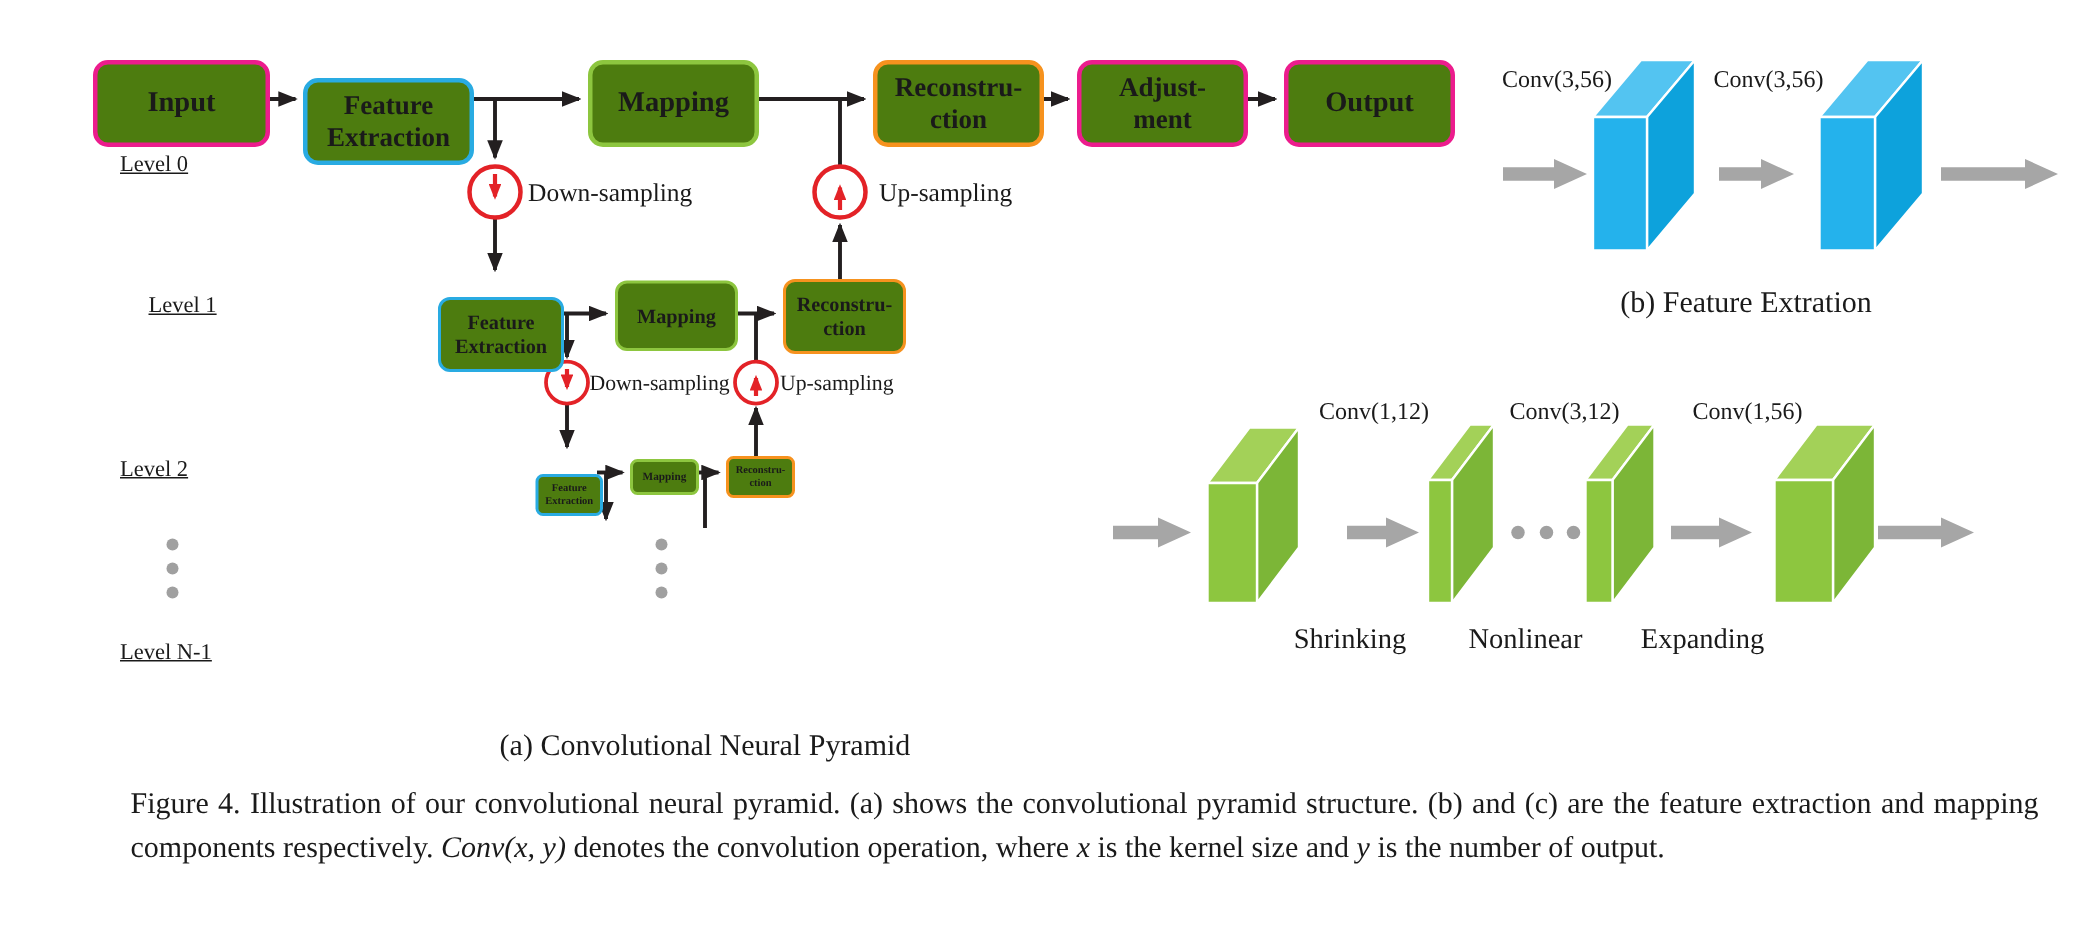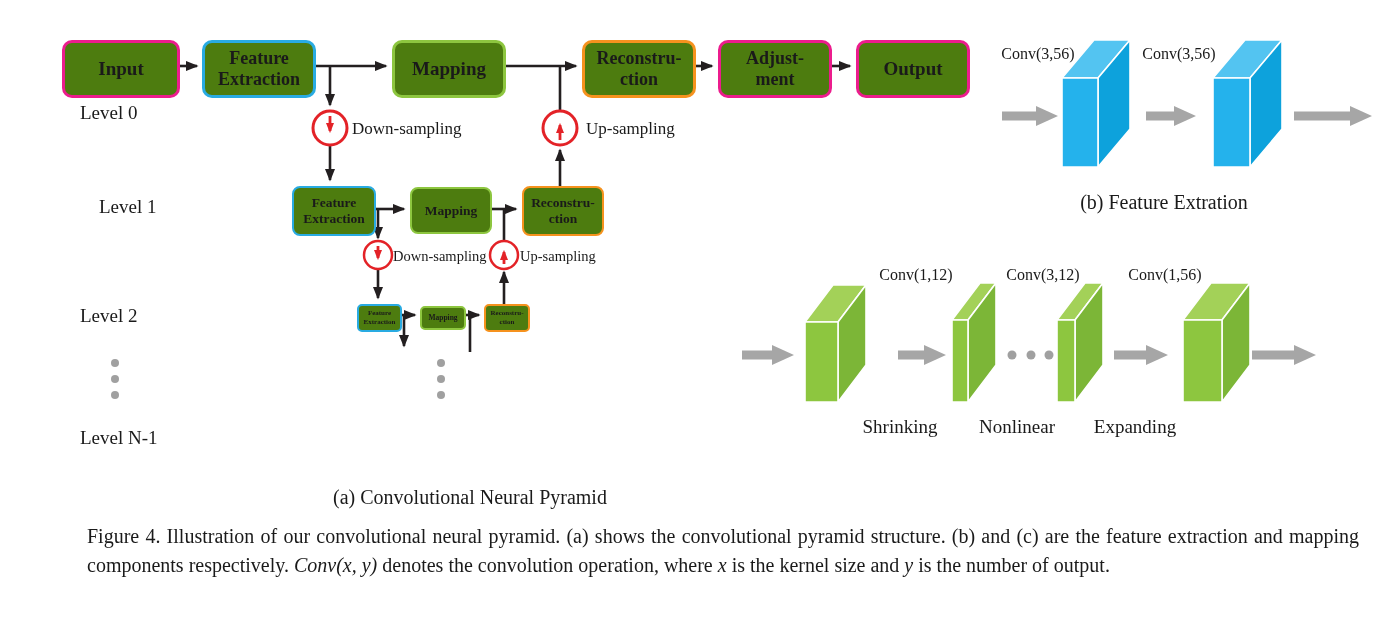--- a/index.html
+++ b/index.html
@@ -7,25 +7,25 @@
             font-family:"Liberation Serif","DejaVu Serif",serif; color:#1a1a1a; }
   svg.layer { position:absolute; left:0; top:0; pointer-events:none; }
 
   
   .fbox { position:absolute; background:#4d7c0f; border-radius:10px; display:flex; flex-direction:column;
           align-items:center; justify-content:center; text-align:center; line-height:1.15; z-index:2;font-weight:bold; }
   .bw3 { border:3px solid; }
   .bw25 { border:2.5px solid; border-radius:8px; }
   .bw2 { border:2px solid; border-radius:5px; }
   .b-magenta { border-color:#ec1c8d; }
-  .b-blue    { border-color:#29abe2; }
+  .b-blue    { border-color:#29abe2;margin-top:12px; }
   .b-green   { border-color:#8dc63f; }
   .b-orange  { border-color:#f6921e; }
 
-  .lvl { position:absolute; font-size:19px; white-space:nowrap; }
+  .lvl { position:absolute; font-size:15px; white-space:nowrap;text-decoration:underline; }
   .samp0 { position:absolute; font-size:17px; white-space:nowrap; }
   .samp1 { position:absolute; font-size:14.5px; white-space:nowrap; }
   .convlab { position:absolute; width:120px; text-align:center; font-size:16px; white-space:nowrap; }
   .stagelab { position:absolute; width:140px; text-align:center; font-size:19px; white-space:nowrap; }
   .pcaption { position:absolute; width:400px; text-align:center; font-size:20px; white-space:nowrap; }
   .figcap { position:absolute; left:43px; top:522px; width:1272px; font-size:20px; line-height:29px;
             text-align:justify;margin-left:44px; }
   .math { font-style:italic; }
 
   .fs0 { font-size:18px; }

